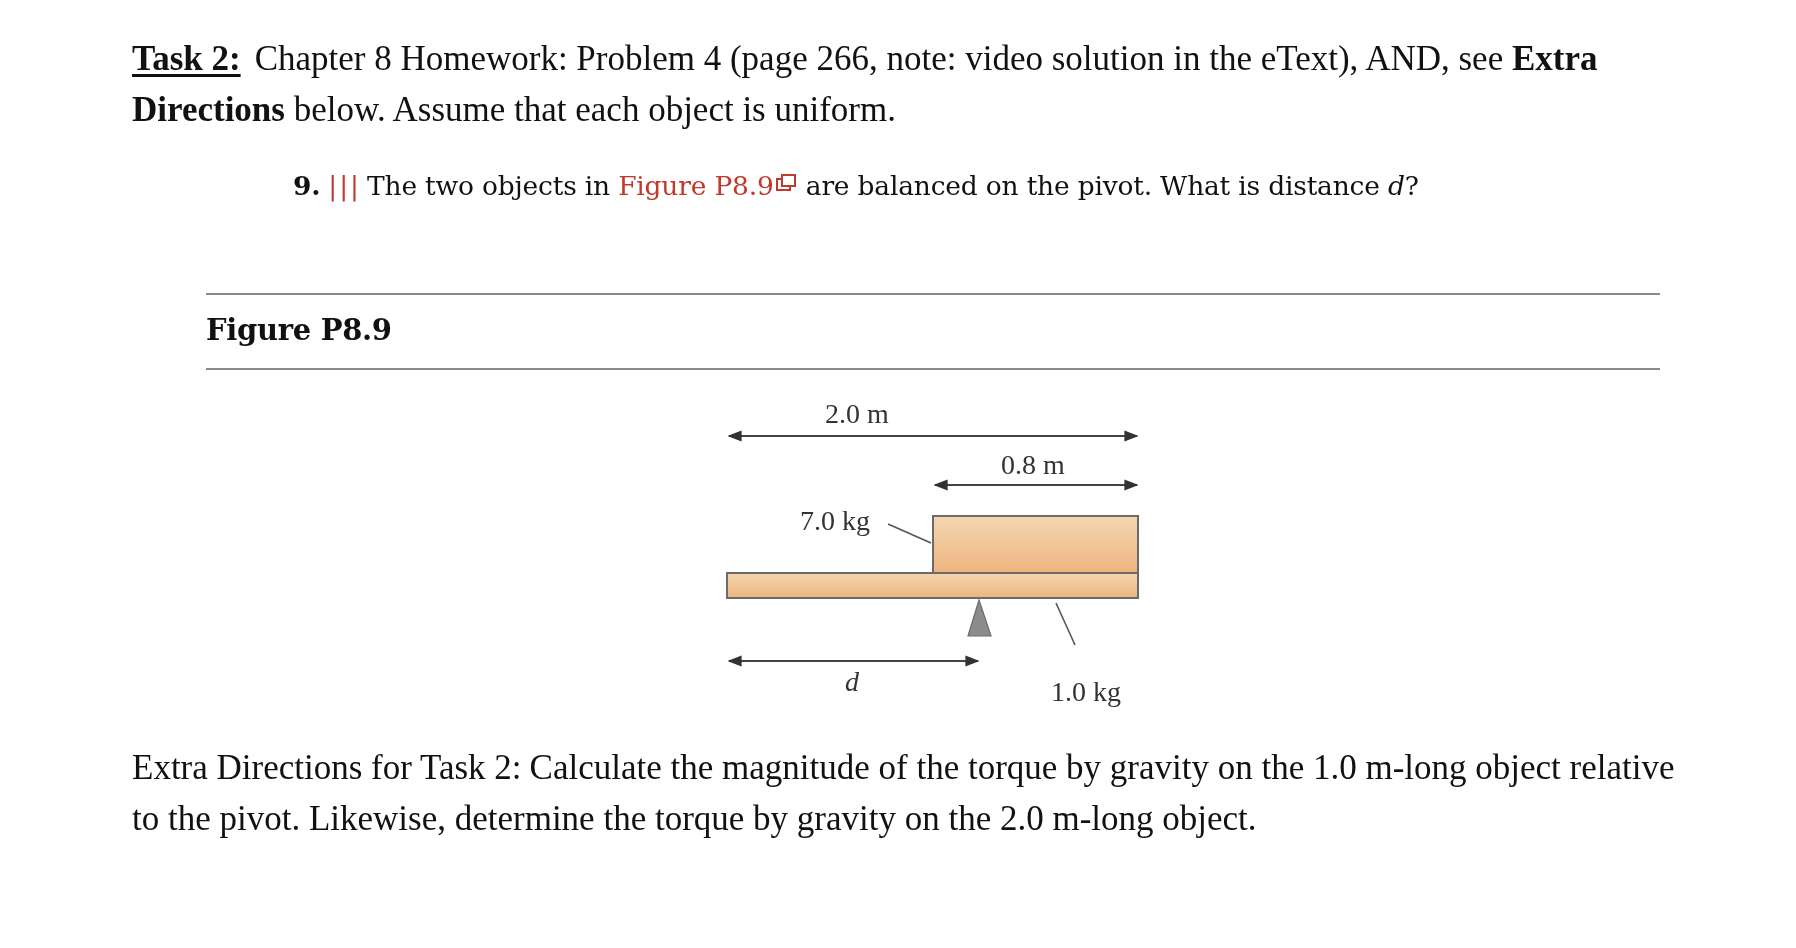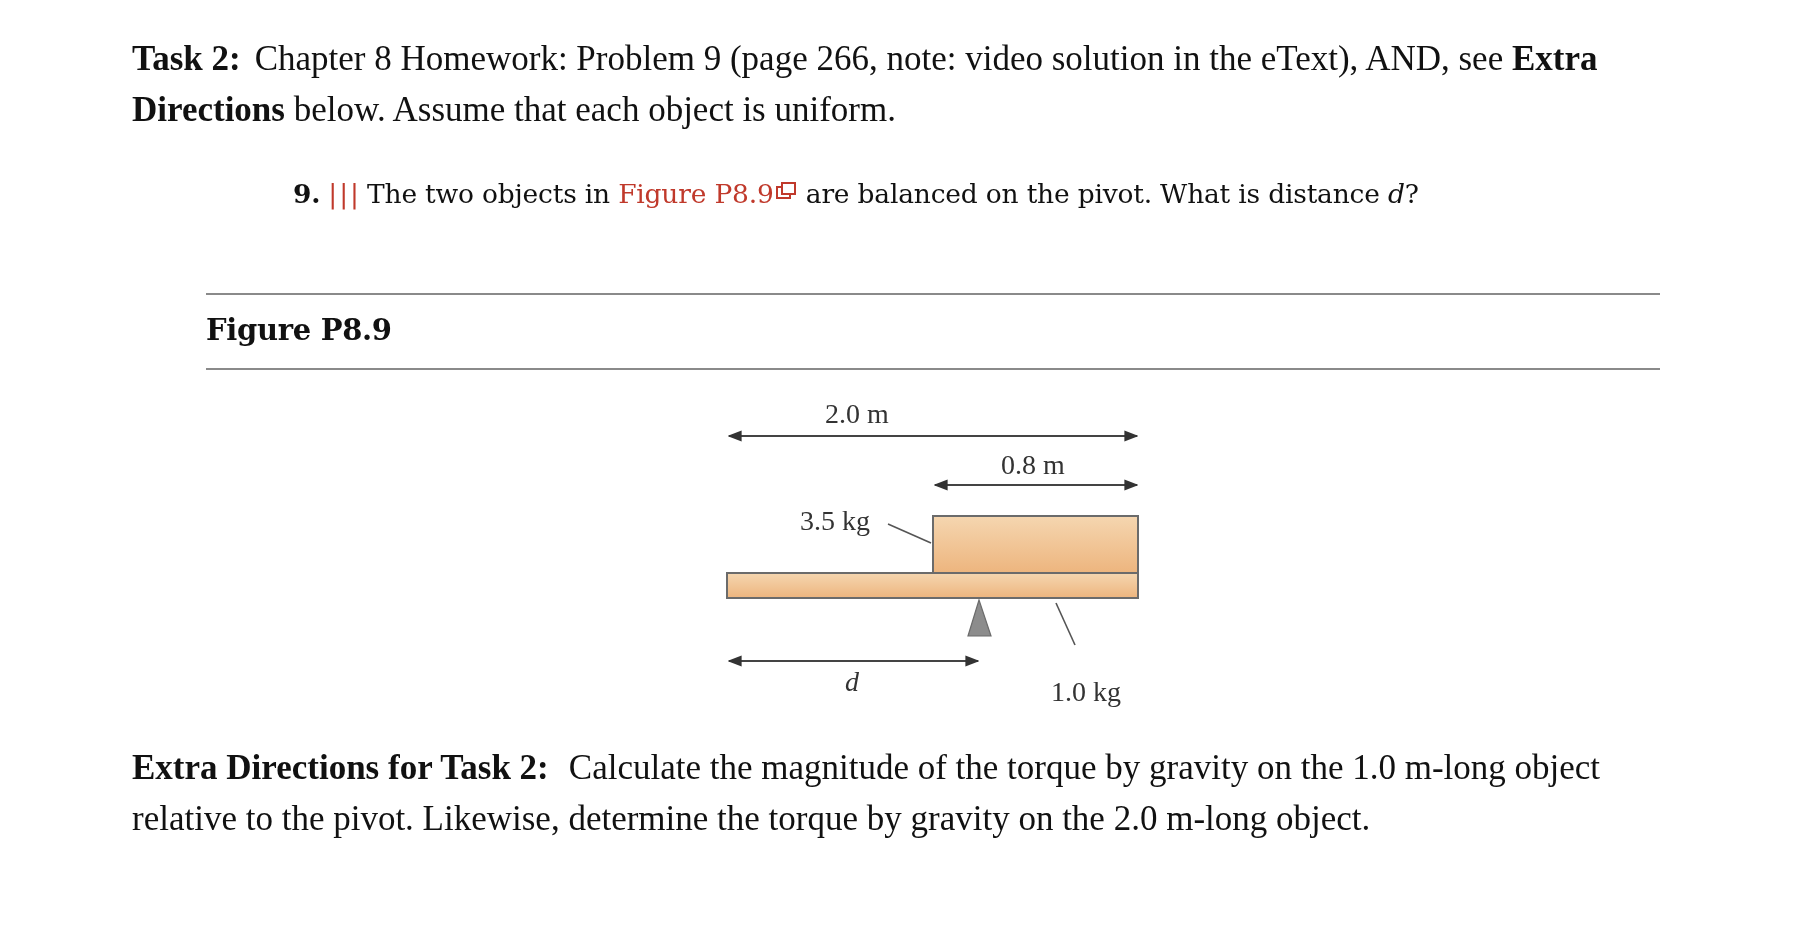--- a/index.html
+++ b/index.html
@@ -1,40 +1,40 @@
 <!DOCTYPE html>
 <html><head>
 <meta charset="utf-8">
 <style>
   html, body { margin: 0; padding: 0; background: #ffffff; }
   body { width: 1796px; height: 948px; position: relative; overflow: hidden; color: #111; }
   .times { font-family: "Liberation Serif", "DejaVu Serif", serif; }
   .book { font-family: "DejaVu Serif", "Liberation Serif", serif; }
   .task { position: absolute; left: 132px; top: 33px; width: 1560px; font-size: 35px; line-height: 51px; }
-  .task .label { font-weight: bold; text-underline-offset: 4px; margin-right: 14px; margin-top: 30px; }
-  .problem { position: absolute; left: 293px; top: 176px; font-size: 26.5px; line-height: 36px; white-space: nowrap; letter-spacing: -0.2px; }
+  .task .label { font-weight: bold; text-decoration: underline; text-underline-offset: 4px; margin-right: 14px; margin-top: 30px; }
+  .problem { position: absolute; left: 293px; top: 168px; font-size: 26.5px; line-height: 36px; white-space: nowrap; letter-spacing: -0.2px; }
   .problem .num { font-weight: bold; }
   .problem .bars { color: #c0392b; margin: 0 6px 0 8px; letter-spacing: 2px; }
   .problem .link { color: #c0392b; cursor: pointer; }
   .popup-icon { display: inline-block; width: 18px; height: 15px; position: relative; margin: 0 4px 0 2px; vertical-align: 6px; }
   .popup-icon i { position: absolute; border: 2.4px solid #c0392b; background: #fff; }
   .popup-icon i.back { left: 0; top: 4px; width: 11px; height: 9px; }
   .popup-icon i.front { left: 5px; top: 0; width: 11px; height: 9px; }
   .rule { position: absolute; left: 206px; width: 1454px; height: 0; border-top: 2px solid #8a8a8a; }
   .fig-title { position: absolute; left: 206px; top: 313px; font-size: 29px; font-weight: bold; letter-spacing: -0.3px; }
   .figure { position: absolute; left: 0; top: 0; width: 1796px; height: 948px; }
   .fig-label { position: absolute; font-size: 28px; color: #333; white-space: nowrap; }
   .extra { position: absolute; left: 132px; top: 742px; width: 1560px; font-size: 35px; line-height: 51px; }
-  .extra .label { font-weight: bold; margin-right: 20px; text-align: center; }
+  .extra .label { font-weight: normal; margin-right: 8px; text-align: center; }
 </style>
 </head>
 <body>
 
 <div class="task times">
-  <span class="label">Task 2:</span><span>Chapter 8 Homework: Problem 9 (page 266, note: video solution in the eText), AND, see </span><b>Extra Directions</b><span> below. Assume that each object is uniform.</span>
+  <span class="label">Task 2:</span><span>Chapter 8 Homework: Problem 4 (page 266, note: video solution in the eText), AND, see </span><b>Extra Directions</b><span> below. Assume that each object is uniform.</span>
 </div>
 
 <div class="problem book">
   <span class="num">9.</span><span class="bars">|||</span><span>The two objects in </span><span class="link">Figure P8.9</span><span class="popup-icon"><i class="back"></i><i class="front"></i></span><span> are balanced on the pivot. What is distance </span><i>d</i><span>?</span>
 </div>
 
 <div class="rule" style="top:293px"></div>
 <div class="fig-title book">Figure P8.9</div>
 <div class="rule" style="top:368px"></div>
 
@@ -60,20 +60,20 @@
 
     <line x1="888" y1="524" x2="931" y2="543" stroke="#555" stroke-width="1.6"></line>
     <line x1="1056" y1="603" x2="1075" y2="645" stroke="#555" stroke-width="1.6"></line>
 
     <path d="M979,600 L991,636 L968,636 Z" fill="#8c8c8c" stroke="#6b6b6b" stroke-width="1.2"></path>
 
     <line x1="729" y1="661" x2="978" y2="661" stroke="#444" stroke-width="2" marker-start="url(#ah)" marker-end="url(#ah)"></line>
   </svg>
   <div class="fig-label times" style="left:825px;top:398px">2.0 m</div>
   <div class="fig-label times" style="left:1001px;top:449px">0.8 m</div>
-  <div class="fig-label times" style="left:800px;top:505px">3.5 kg</div>
+  <div class="fig-label times" style="left:800px;top:505px">7.0 kg</div>
   <div class="fig-label times" style="left:1051px;top:676px">1.0 kg</div>
   <div class="fig-label times" style="left:845px;top:666px;font-style:italic">d</div>
 </div>
 
 <div class="extra times">
   <span class="label">Extra Directions for Task 2:</span><span>Calculate the magnitude of the torque by gravity on the 1.0 m-long object relative to the pivot. Likewise, determine the torque by gravity on the 2.0 m-long object.</span>
 </div>
 
 </body></html>

